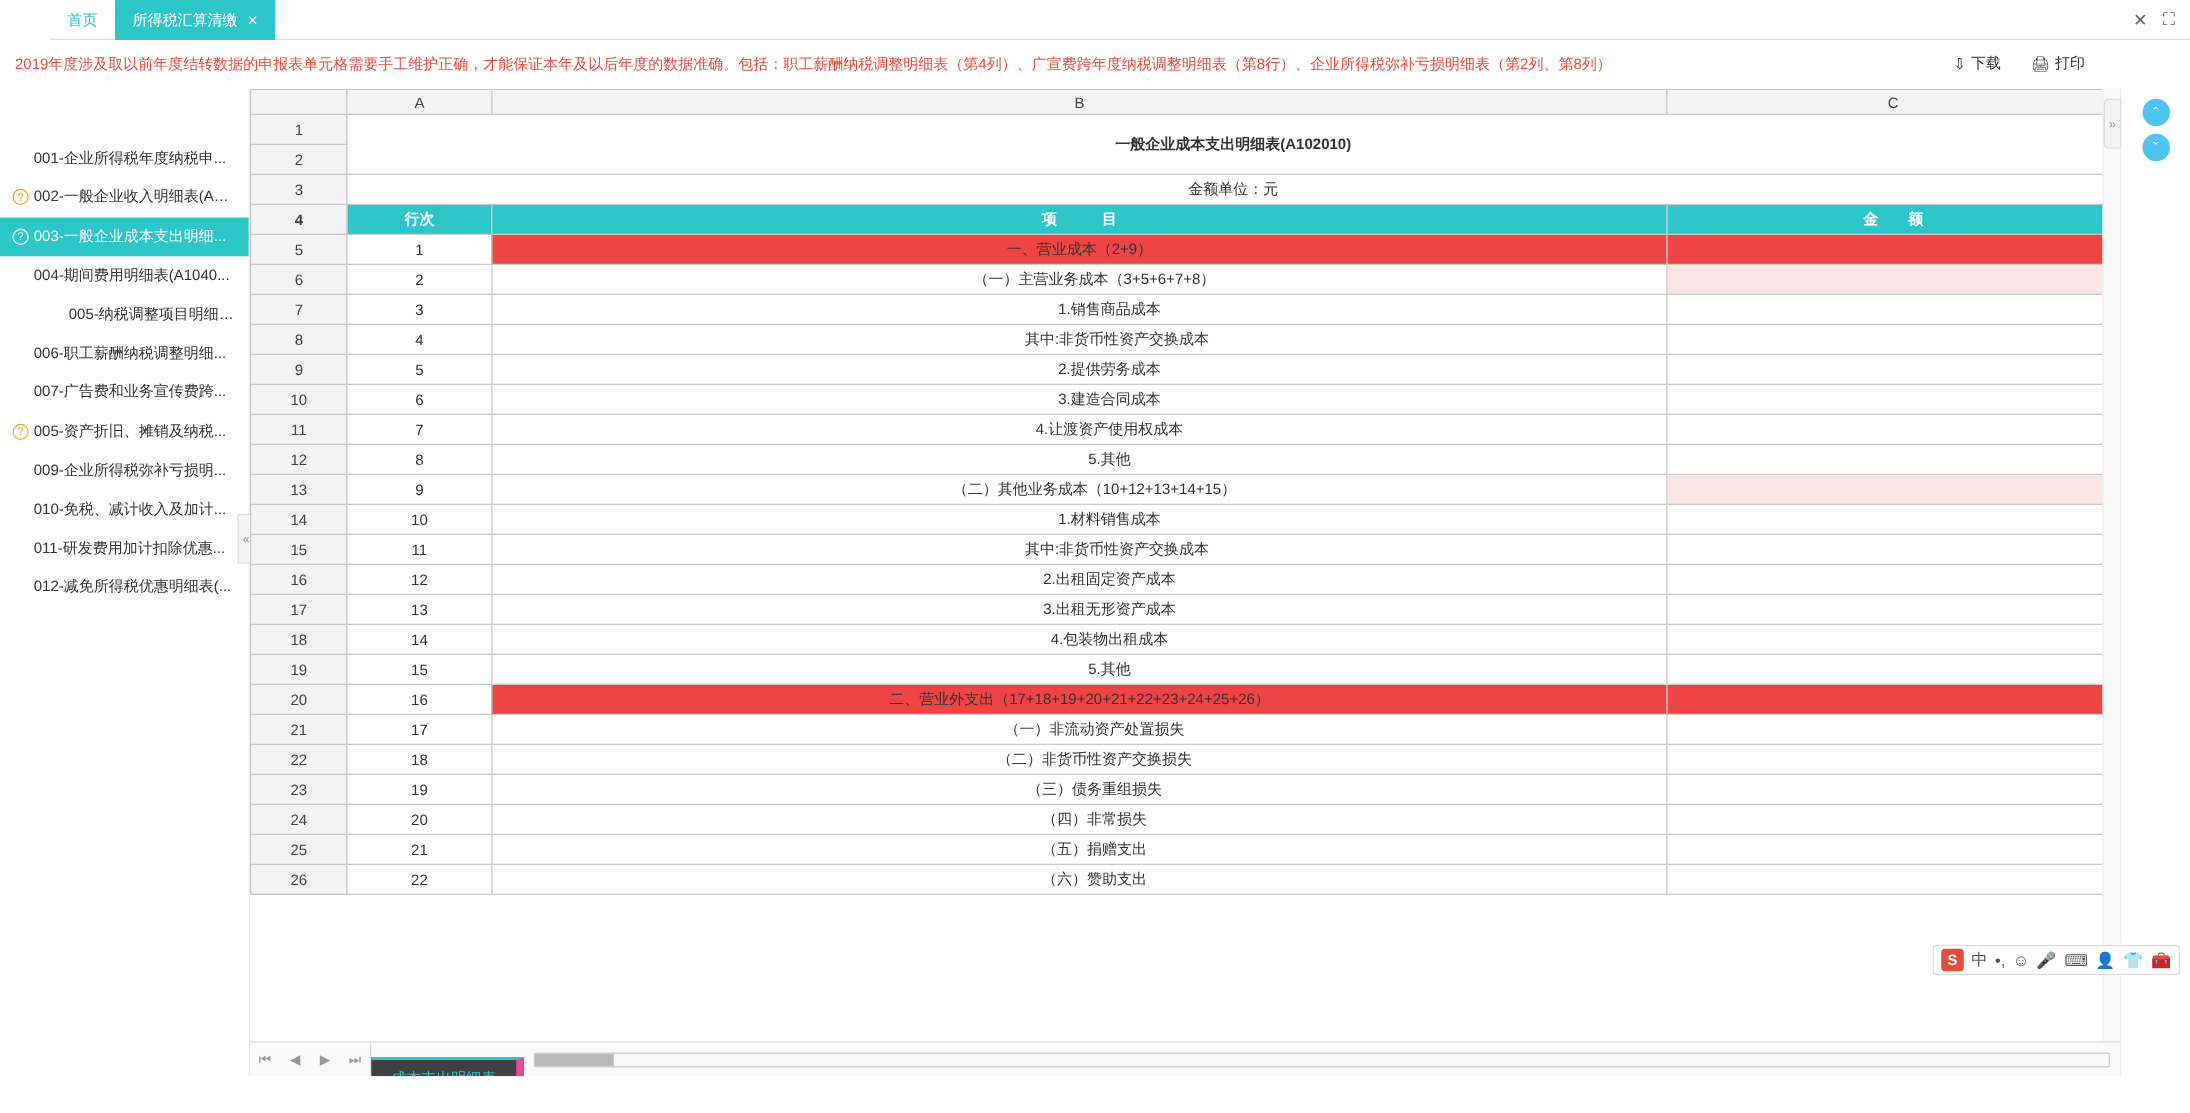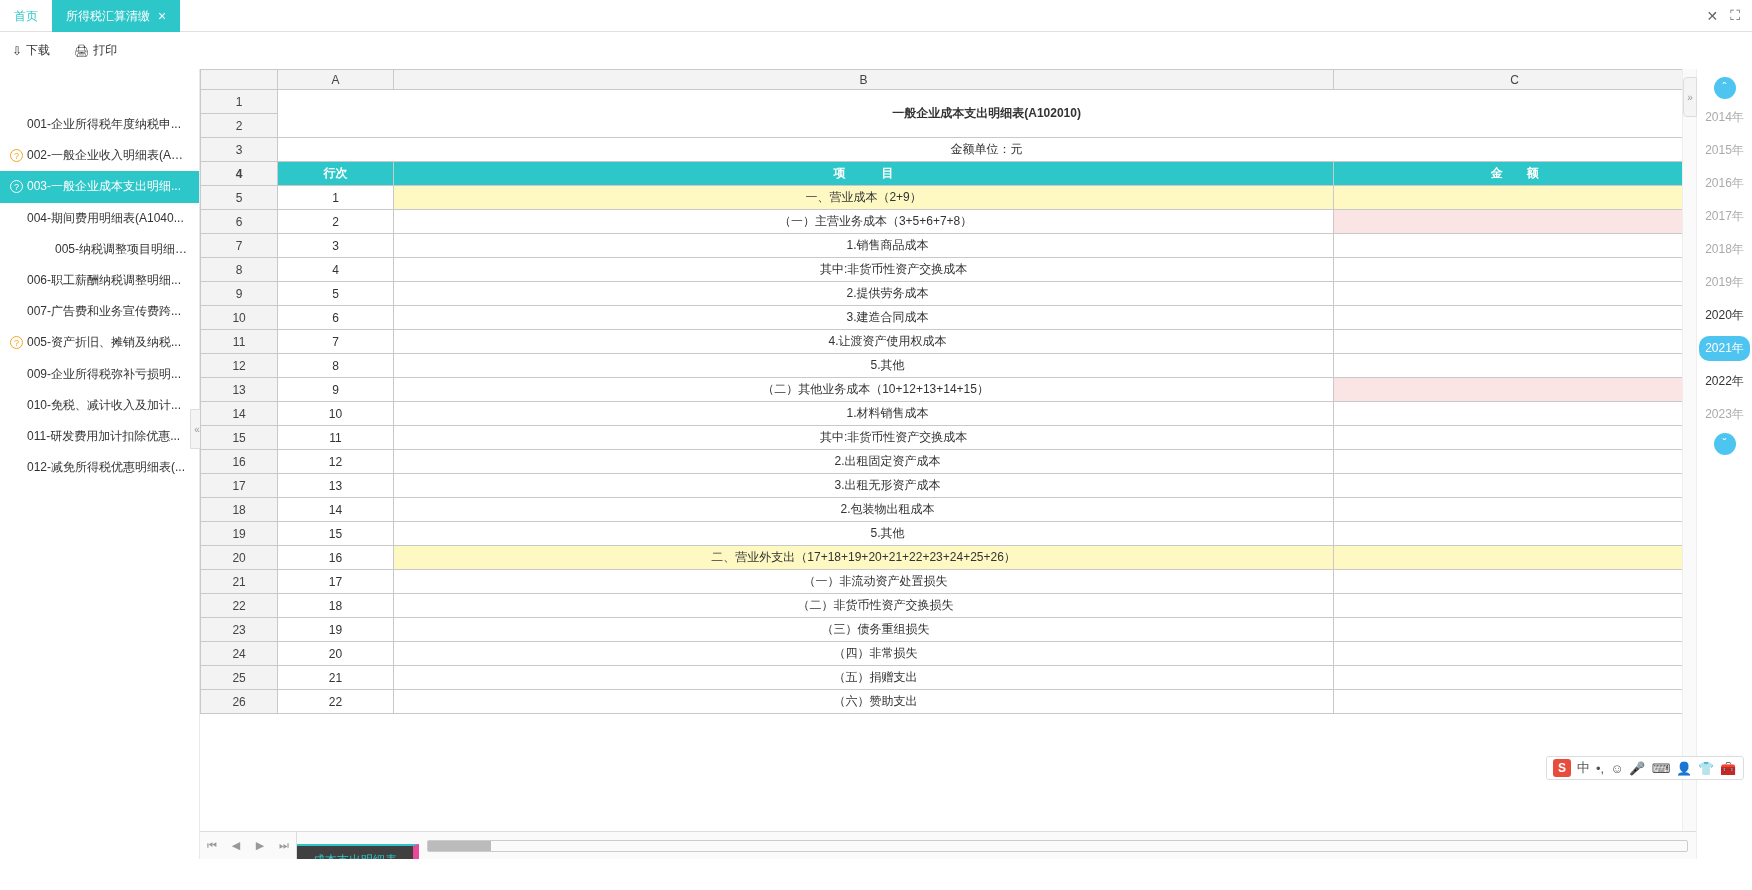--- a/index.html
+++ b/index.html
@@ -1,18 +1,18 @@
 <!DOCTYPE html>
 <html><head>
   <meta charset="utf-8">
   <style>
     * { margin: 0; padding: 0; box-sizing: border-box; }
     body { font-family: "Microsoft YaHei", Arial, sans-serif; font-size: 12px; color: #333; background: #fff; overflow: hidden; }
     
-    .top-tabs { display: flex; align-items: center; height: 32px; background: #fff; border-bottom: 1px solid #e0e0e0; }
+    .top-tabs { display: flex; align-items: center; height: 32px; background: #fff; border-bottom: 1px solid #e0e0e0; margin-left: 40px; }
     .tab { padding: 0 14px; height: 32px; line-height: 32px; cursor: pointer; color: #666; }
     .tab.home { color: #2ec7c9; }
     .tab.active { background: #2ec7c9; color: #fff; display: flex; gap: 8px; }
     .tab-close { font-size: 14px; cursor: pointer; }
     .top-right { margin-left: auto; display: flex; align-items: center; gap: 12px; padding-right: 12px; }
     .icon-btn { cursor: pointer; color: #666; font-size: 14px; }
     
     .warning-bar { display: flex; align-items: flex-start; padding: 10px 12px; gap: 16px; }
     .warning-text { color: #e74c3c; line-height: 1.6; flex: 1; }
     .action-btns { display: flex; gap: 24px; align-items: center; white-space: nowrap; padding-right: 72px; }
@@ -36,21 +36,21 @@
     .col-letter th { background: #f3f3f3; font-weight: normal; color: #444; height: 20px; }
     .row-num { background: #f3f3f3; width: 32px; color: #444; }
     .col-a { width: 48px; }
     .col-b { width: 390px; text-align: left; }
     .col-c { width: 150px; }
     
     .title-cell { font-size: 15px; font-weight: bold; text-align: center; height: 40px; }
     .unit-cell { text-align: right; padding-right: 8px; }
     .hdr-row td { background: #2ec7c9; color: #fff; font-weight: bold; text-align: center; }
     .pink { background: #fbe4e4; }
-    .gray { background: #fef9c3; }
+    .gray { background: #ef4444; }
     .lbl-b { text-align: left; }
     
     .sheet-tabs { display: flex; align-items: center; height: 28px; border-top: 1px solid #ddd; background: #fafafa; }
     .nav-arrows { display: flex; border-right: 1px solid #ddd; }
     .nav-arrow { width: 24px; height: 28px; display:flex; align-items:center; justify-content:center; cursor:pointer; color:#999; font-size:11px; }
     .sheet-tab { padding: 0 16px; height: 28px; line-height: 28px; border-right: 6px solid #ec4899; background:#404040; color:#2ec7c9; cursor:pointer; border-top: 2px solid #2ec7c9; margin-top: 25px; }
     .hscroll-stub { flex:1; height: 12px; margin: 8px 8px; border: 1px solid #ccc; border-radius: 2px; position: relative; }
     .hscroll-thumb { position:absolute; left:0; height:100%; width:5%; background:#bbb; }
     
     .year-rail { width: 56px; border-left: 1px solid #eee; display: flex; flex-direction: column; align-items: center; padding-top: 8px; gap: 6px; position: relative; }
@@ -75,20 +75,21 @@
     <span>所得税汇算清缴</span>
     <span class="tab-close">×</span>
   </div>
   <div class="top-right">
     <span class="icon-btn">✕</span>
     <span class="icon-btn">⛶</span>
   </div>
 </div>
 
 <div class="warning-bar">
+  <div class="warning-text">2019年度涉及取以前年度结转数据的申报表单元格需要手工维护正确，才能保证本年及以后年度的数据准确。包括：职工薪酬纳税调整明细表（第4列）、广宣费跨年度纳税调整明细表（第8行）、企业所得税弥补亏损明细表（第2列、第8列）</div>
   <div class="action-btns">
     <a class="link-btn">
       <span>⇩</span>
       <span>下载</span>
     </a>
     <a class="link-btn">
       <span>🖨</span>
       <span>打印</span>
     </a>
   </div>
@@ -251,21 +252,21 @@
             </tr>
             <tr>
               <td class="row-num">17</td>
               <td class="col-a">13</td>
               <td class="col-b lbl-b">　　　　3.出租无形资产成本</td>
               <td class="col-c"></td>
             </tr>
             <tr>
               <td class="row-num">18</td>
               <td class="col-a">14</td>
-              <td class="col-b lbl-b">　　　　2.包装物出租成本</td>
+              <td class="col-b lbl-b">　　　　4.包装物出租成本</td>
               <td class="col-c"></td>
             </tr>
             <tr>
               <td class="row-num">19</td>
               <td class="col-a">15</td>
               <td class="col-b lbl-b">　　　　5.其他</td>
               <td class="col-c"></td>
             </tr>
             <tr>
               <td class="row-num">20</td>
@@ -323,32 +324,20 @@
       <div class="sheet-tab">成本支出明细表</div>
       <div class="hscroll-stub">
           <div class="hscroll-thumb"></div>
         </div>
     </div>
   </div>
 
   <div class="year-rail">
     <div class="expand-handle">»</div>
     <div class="rail-arrow">ˆ</div>
-    <div id="year-list" style="display:flex;flex-direction:column;gap:8px;align-items:center;">
-        <div class="year">2014年</div>
-        <div class="year">2015年</div>
-        <div class="year">2016年</div>
-        <div class="year">2017年</div>
-        <div class="year">2018年</div>
-        <div class="year">2019年</div>
-        <div class="year enabled">2020年</div>
-        <div class="year enabled active">2021年</div>
-        <div class="year enabled">2022年</div>
-        <div class="year">2023年</div>
-      </div>
     <div class="rail-arrow">ˇ</div>
   </div>
 
 </div>
 
 <div class="ime-bar">
   <span class="ime-logo">S</span>
   <span>中</span>
   <span>•,</span>
   <span>☺</span>

